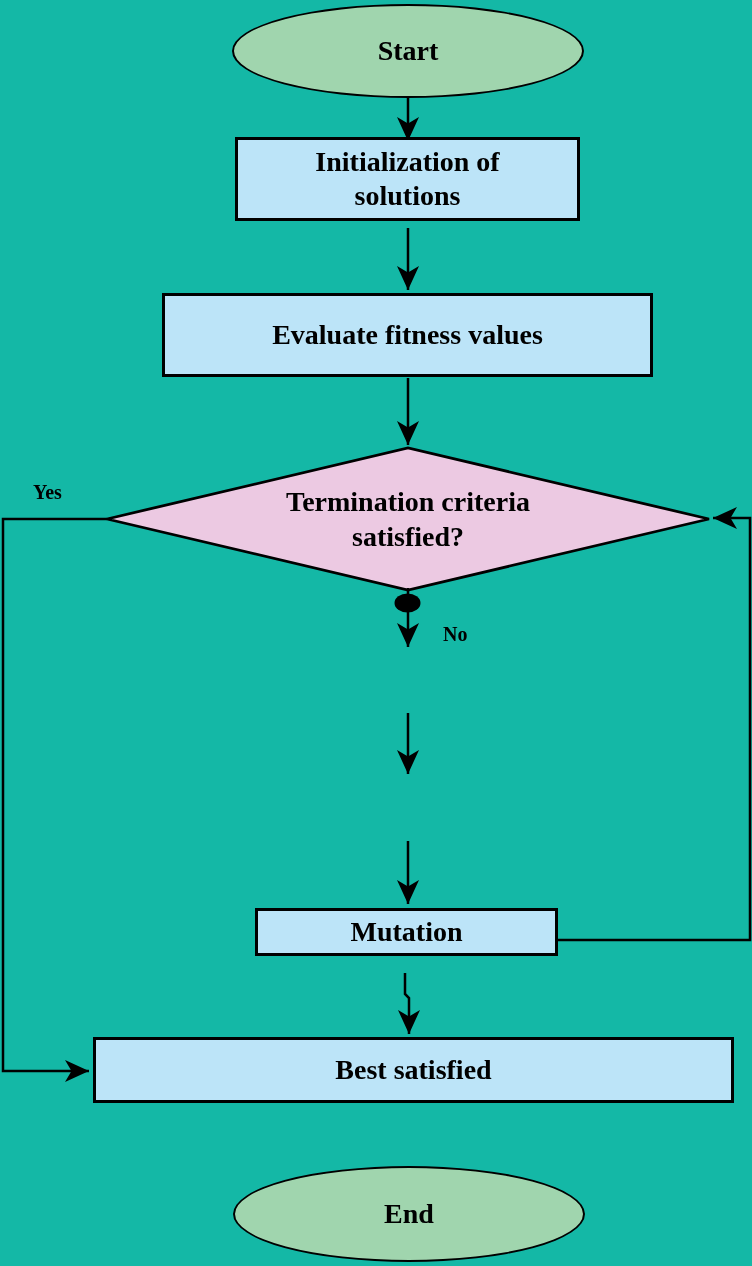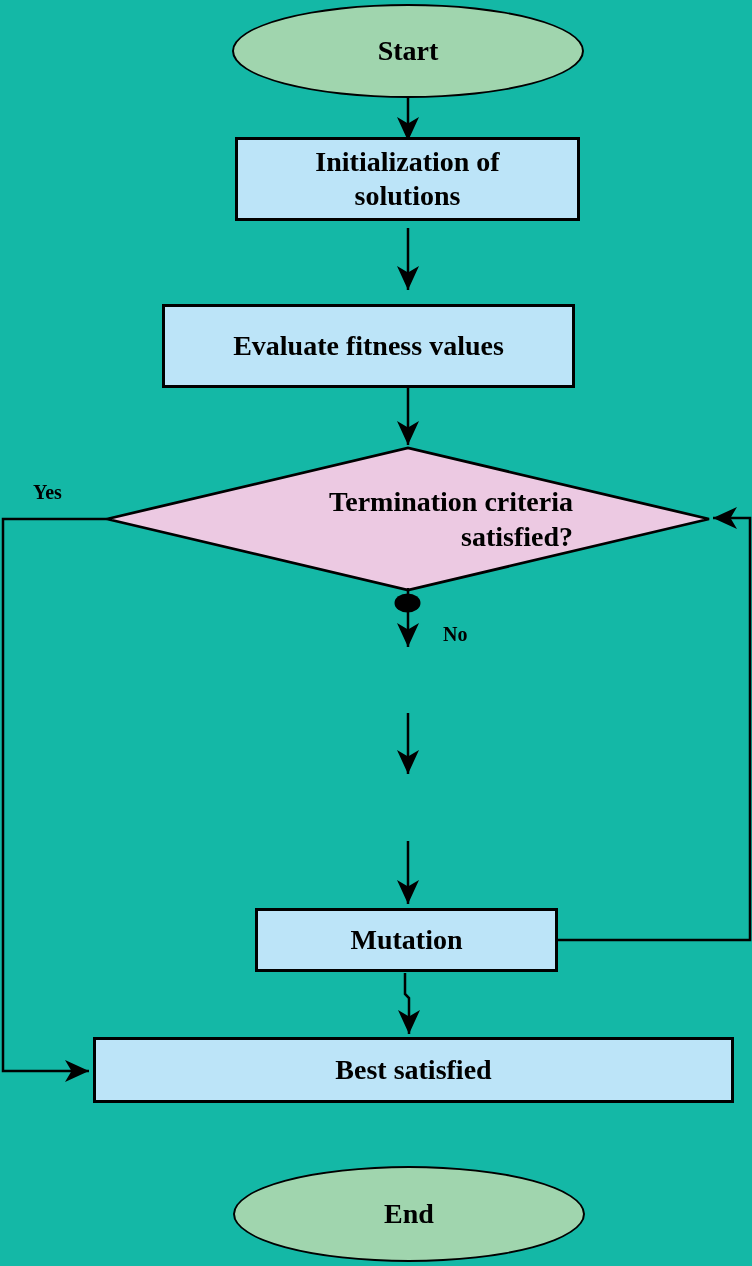--- a/index.html
+++ b/index.html
@@ -35,21 +35,21 @@
     background: var(--terminal_fill);
     border-width: 2.5px;
   }
   .decision-label {
     position: absolute;
     left: 107px; top: 448px;
     width: 602px; height: 142px;
     display: flex;
     align-items: center;
     justify-content: center;
-    text-align: right;
+    text-align: center;
     font-size: 28px;
     line-height: 1.25;
     pointer-events: none;
   }
   .decision-label span { max-width: 330px; display: inline-block; }
   .wrap-narrow { max-width: 280px; display: inline-block; }
   .edge-label {
     position: absolute;
     font-size: 20px;
     line-height: 1;
@@ -96,31 +96,31 @@
   </svg>
 
   <div class="node terminal" style="left:232px; top:4px; width:352px; height:94px;">
     <span>Start</span>
   </div>
 
   <div class="node" style="left:235px; top:137px; width:345px; height:84px;">
     <span class="wrap-narrow">Initialization of solutions</span>
   </div>
 
-  <div class="node" style="left:162px; top:304px; width:413px; height:84px;">
+  <div class="node" style="left:162px; top:293px; width:491px; height:84px;">
     <span>Evaluate fitness values</span>
   </div>
 
   <div class="decision-label">
     <span>Termination criteria satisfied?</span>
   </div>
 
 
 
-  <div class="node" style="left:255px; top:908px; width:303px; height:64px;">
+  <div class="node" style="left:255px; top:908px; width:303px; height:48px;">
     <span>Mutation</span>
   </div>
 
   <div class="node" style="left:93px; top:1037px; width:641px; height:66px;">
     <span>Best satisfied</span>
   </div>
 
   <div class="node terminal" style="left:233px; top:1166px; width:352px; height:96px;justify-content:center;">
     <span>End</span>
   </div>

